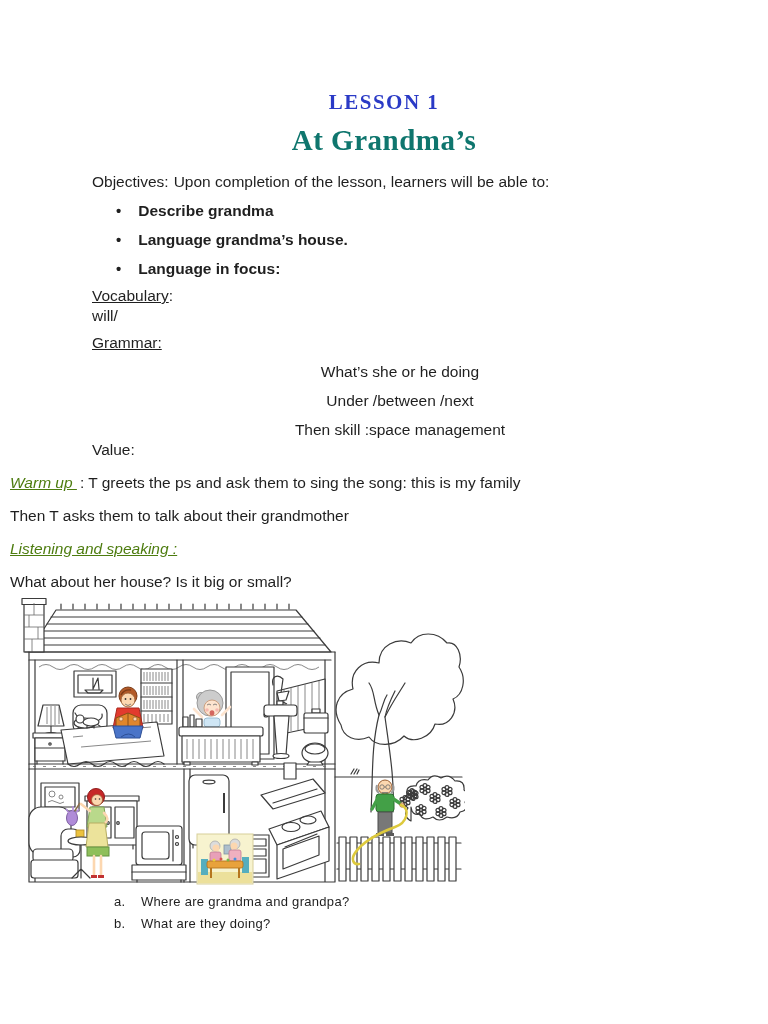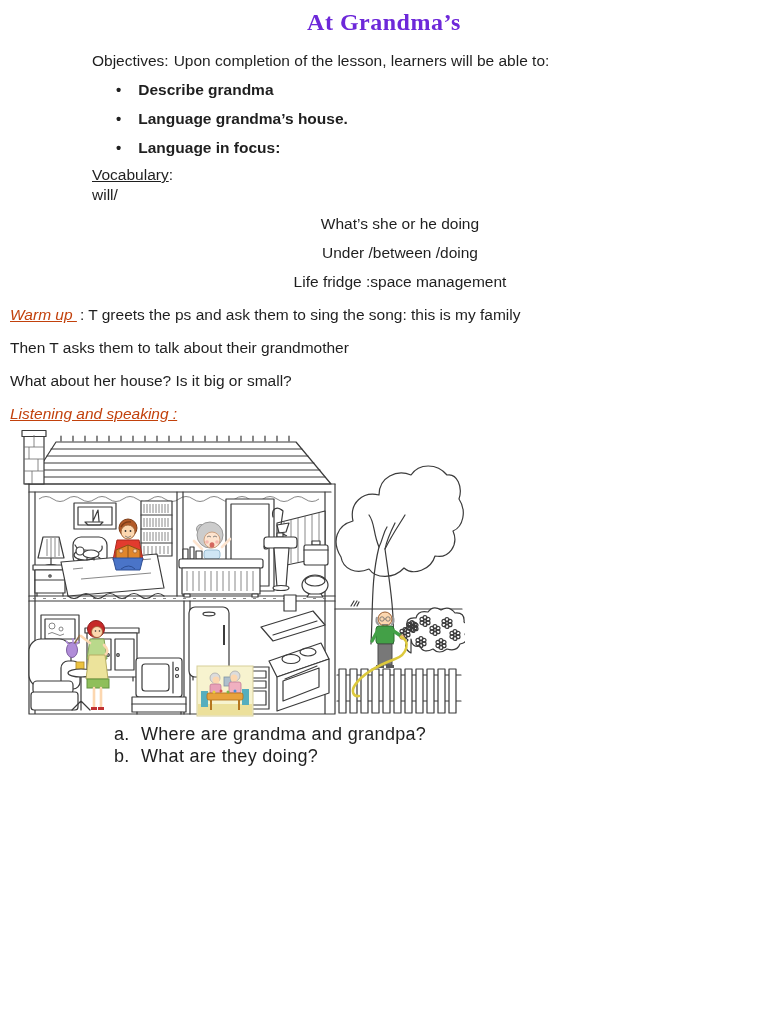--- a/index.html
+++ b/index.html
@@ -1,50 +1,51 @@
 <!DOCTYPE html>
 <html><head>
 <meta charset="utf-8">
 <style>
   html,body{margin:0;padding:0;background:#ffffff;}
   .page{position:relative;width:768px;height:1024px;background:#fff;overflow:hidden;
         font-family:"Liberation Sans",sans-serif;color:#1f1f1f;}
   .h1{margin-top:90px;text-align:center;font-family:"Liberation Serif",serif;
       font-weight:600;font-size:21px;letter-spacing:1.5px;color:#2a3ac6;}
   .h2{margin-top:9px;text-align:center;font-family:"Liberation Serif",serif;
-      font-weight:700;font-size:24px;letter-spacing:.5px;color:#6d28d9;}
+      font-weight:700;font-size:29px;letter-spacing:.5px;color:#0f766e;}
   .indent{margin-left:92px;margin-right:60px;font-size:15.5px;line-height:20px;}
   .full{margin-left:10px;margin-right:40px;font-size:15.5px;line-height:20px;}
   .obj{margin:15px 0 0;}
   .b{font-weight:normal;}
   .i{font-style:italic;}
   .u{text-decoration:underline;}
-  .red{color:#c2410c;}
+  .red{color:#4d7c0f;}
   .bullet-item{display:flex;align-items:baseline;margin:9px 0 0 24px;font-weight:bold;}
   .dot{margin-right:17px;font-size:15px;}
   .lbl{margin:7px 0 0;}
   .gap{margin:9px 0 0;text-align:center;}
   .vline{margin:9px 0 0;}
   .vline2{margin:0;}
   .warm{margin:13px 0 0;}
   .warm .red{margin-right:3px;}
   .obj .b{margin-right:5px;}
-  .questions{margin:6px 0 0 114px;font-size:18px;line-height:22px;letter-spacing:.3px;}
+  .questions{margin:6px 0 0 114px;font-size:13px;line-height:22px;letter-spacing:.3px;}
   .qm{display:inline-block;width:27px;}
   .art{margin:5px 0 0 21px;display:block;}
   
   .ln{fill:none;stroke:#3b3b3b;stroke-width:1.2;stroke-linecap:round;stroke-linejoin:round;}
   .fw{fill:#fff;stroke:#3b3b3b;stroke-width:1.2;stroke-linejoin:round;}
   .thin{fill:none;stroke:#6a6a6a;stroke-width:.8;}
 </style>
 </head>
 <body>
 
 <div class="page">
 
+  <div class="h1">LESSON 1</div>
   <div class="h2">At Grandma’s</div>
 
   <div class="indent">
     <p class="obj"><span class="b">Objectives:</span><span>Upon completion of the lesson, learners will be able to:</span></p>
 
     <div class="bullet-item">
         <span class="dot">•</span>
         <span>Describe grandma</span>
       </div>
     <div class="bullet-item">
@@ -52,30 +53,32 @@
         <span>Language grandma’s house.</span>
       </div>
     <div class="bullet-item">
         <span class="dot">•</span>
         <span>Language in focus:</span>
       </div>
 
     <p class="lbl"><span class="b u">Vocabulary</span><span class="b">:</span></p>
     <p class="vline2">will/</p>
 
+    <p class="lbl"><span class="b u">Grammar:</span></p>
     <p class="gap">What’s she or he doing</p>
-    <p class="gap">Under /between /doing</p>
-    <p class="gap">Life fridge :space management</p>
+    <p class="gap">Under /between /next</p>
+    <p class="gap">Then skill :space management</p>
+    <p class="b vline2">Value:</p>
   </div>
 
   <div class="full">
     <p class="warm"><span class="red b i u">Warm up </span><span>: T greets the ps and ask them to sing the song: this is my family</span></p>
     <p class="warm">Then T asks them to talk about their grandmother</p>
+    <p class="warm"><span class="red b i u">Listening and speaking :</span></p>
     <p class="warm">What about her house? Is it big or small?</p>
-    <p class="warm"><span class="red b i u">Listening and speaking :</span></p>
   </div>
 
   <svg class="art" width="444" height="288" viewBox="0 0 444 288" role="img" aria-label="Cutaway line drawing of grandma’s two-storey house: boy reading on a bed in the bedroom, grandma in the bath, woman dusting in the living room, kitchen with fridge and cooker, grandpa watering garden flowers by a tree and picket fence">
     <defs>
       <g id="daisy">
         <circle r="1.5" class="ln"></circle>
         <circle cy="-3.4" r="2" class="ln"></circle>
           <circle cx="3" cy="-1.7" r="2" class="ln"></circle>
         <circle cx="3" cy="1.7" r="2" class="ln"></circle>
           <circle cy="3.4" r="2" class="ln"></circle>

